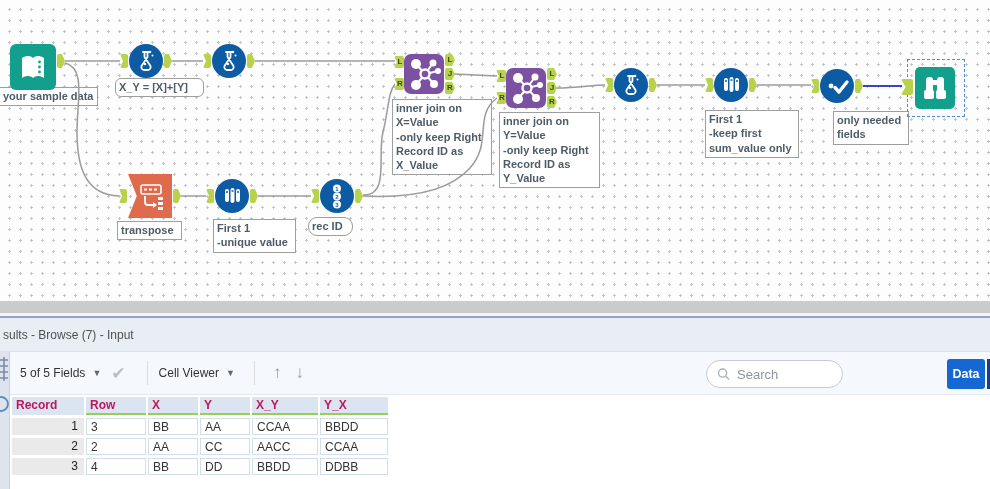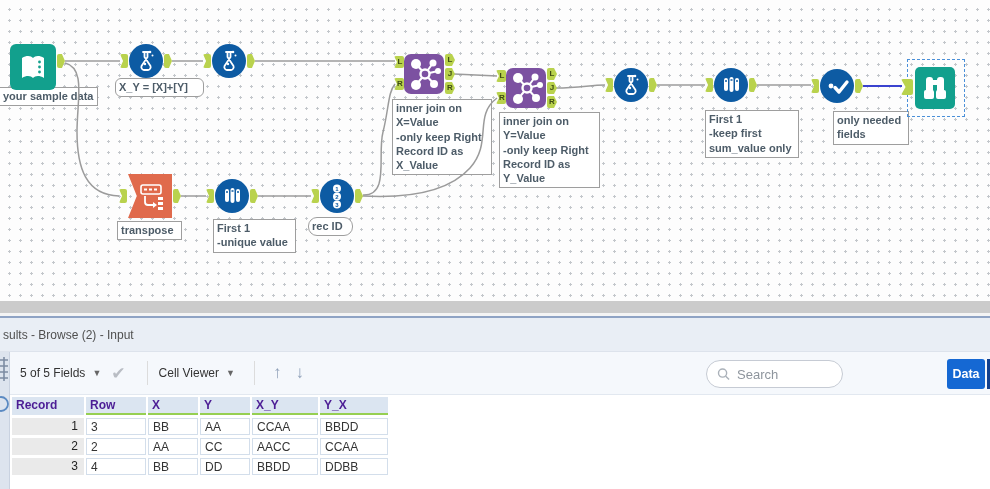--- a/index.html
+++ b/index.html
@@ -63,21 +63,21 @@
     border:none; border-radius:3px; cursor:pointer;}
   #cutoff-btn{position:absolute; left:987px; top:7px; width:3px; height:30px; background:#12408e;}
 
   #left-strip{position:absolute; left:0; top:34px; width:10px; height:137px;
     background:var(--strip-bg); border-right:1px solid #c9d2e0; overflow:hidden;}
 
   
   #table-wrap{position:absolute; left:12px; top:79px;}
   #grid{display:grid; grid-template-columns:72px 60px 50px 50px 66px 68px;
     column-gap:2px; row-gap:3px; font-size:12px;}
-  .th{background:var(--header-bg); font-weight:bold; color:#4c1d95; height:18px;
+  .th{background:var(--header-bg); font-weight:bold; color:#be185d; height:18px;
     padding:1px 4px 0 4px; border-bottom:2px solid var(--green-underline);}
   .th.record{border-bottom:2px solid var(--header-bg);}
   .td{background:#fff; border:1px solid #d3deeb; height:17px; padding:0 4px;
     color:#333; line-height:16px;}
   .td.record{background:#eaeaea; border:none; text-align:right; padding-right:6px; color:#222;}
   svg{display:block;}
 </style>
 </head>
 <body>
 
@@ -278,21 +278,21 @@
     </div>
     <div class="anchor in" style="left:901px; top:79px; width:12px; height:16px;"></div>
   </div>
 
   <div id="splitter"></div>
   <div id="splitter-gap"></div>
   <div id="splitter-line"></div>
 
   <div id="results">
     <div id="results-title">
-      <span>sults - Browse (2) - Input</span>
+      <span>sults - Browse (7) - Input</span>
     </div>
 
     <div id="results-toolbar">
       <span class="tb-text">5 of 5 Fields</span>
       <span class="caret">▼</span>
       <span class="tb-check">✔</span>
       <span class="tb-sep"></span>
       <span class="tb-text">Cell Viewer</span>
       <span class="caret">▼</span>
       <span class="tb-sep"></span>

